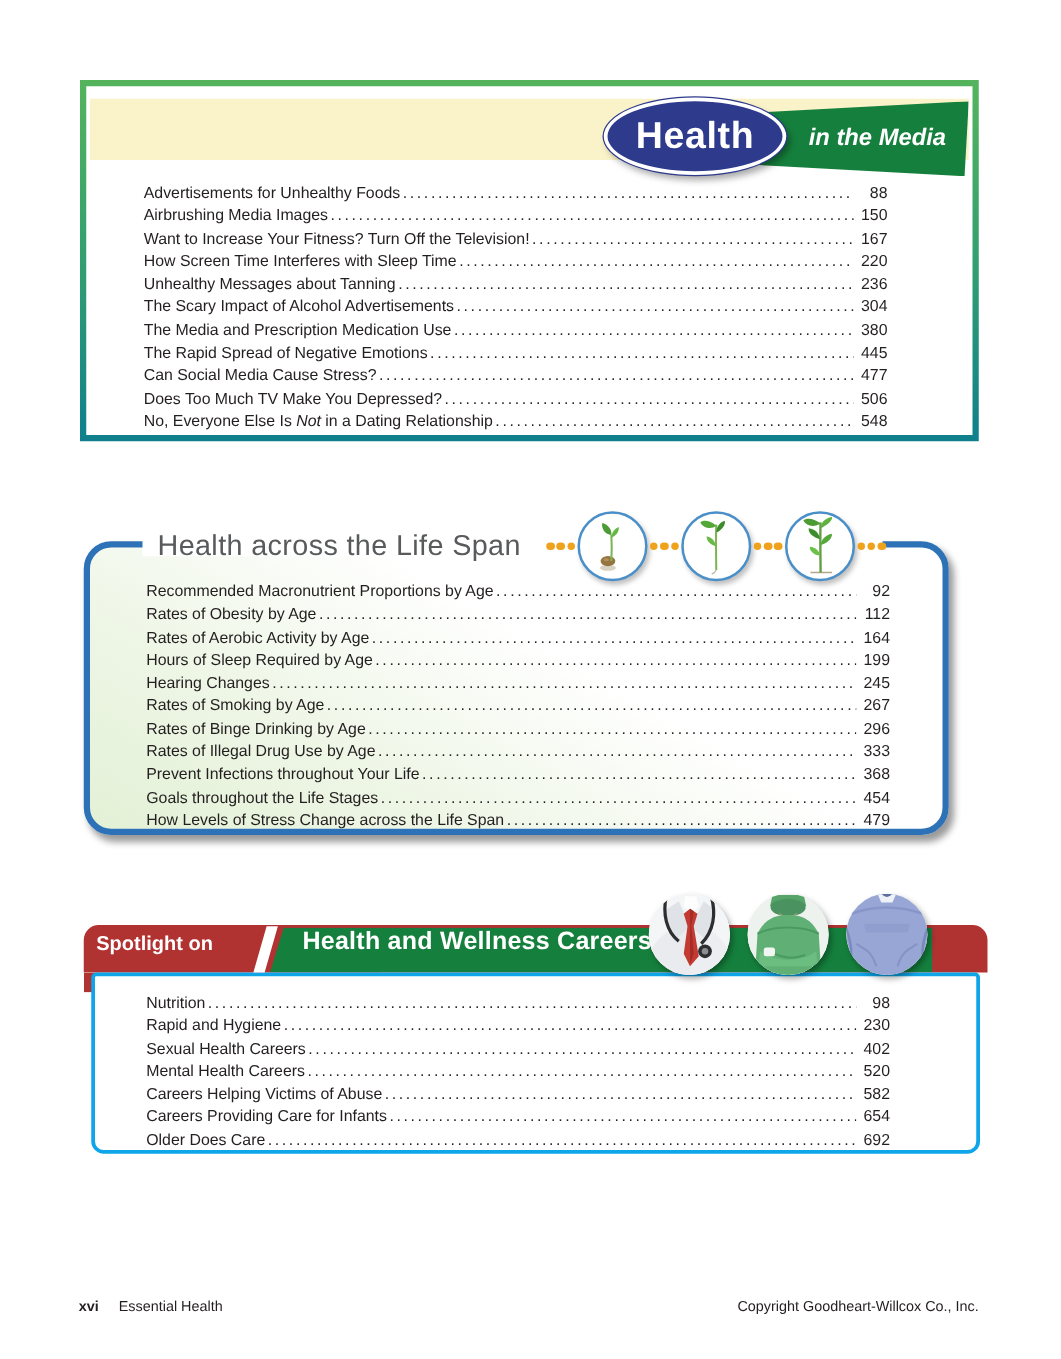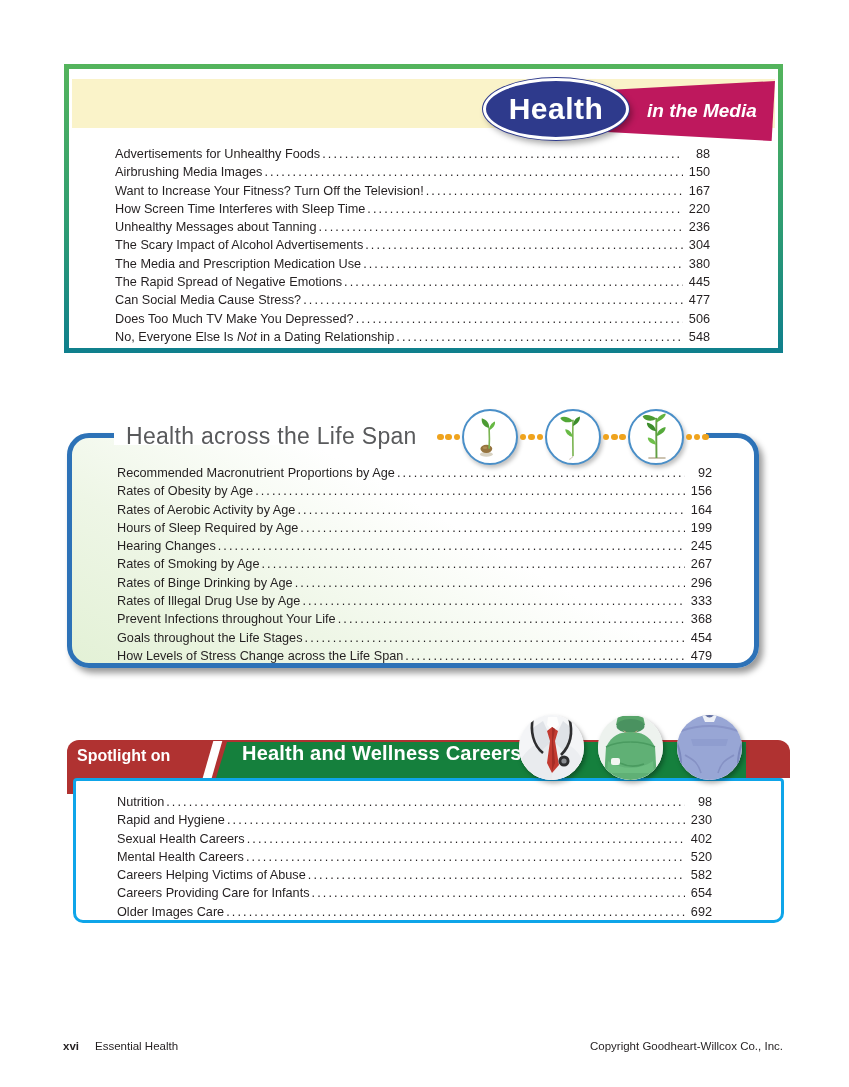--- a/index.html
+++ b/index.html
@@ -19,21 +19,21 @@
                  background:linear-gradient(180deg,#54b45c 0%, #2f9d72 55%, #0f7f8d 100%);
                  padding:5px; box-sizing:border-box; }
   .media-inner { position:relative; width:100%; height:100%; background:#fff; }
   .media-band  { position:absolute; left:3px; right:3px; top:10px; height:49px; background:#faf3c9; }
   .media-logo-oval { position:absolute; left:414px; top:9px; width:146px; height:62px;
                      background:#2e3a8c; border:3px solid #fff; border-radius:50%;
                      box-shadow:0 0 0 1px #2e3a8c, 3px 4px 6px rgba(0,0,0,.35);
                      display:flex; align-items:center; justify-content:center; box-sizing:border-box; z-index:3; }
   .media-logo-oval span { color:#fff; font-size:30px; font-weight:bold; letter-spacing:.5px; }
   .media-logo-flag { position:absolute; left:538px; top:12px; width:168px; height:60px;
-                     background:#be185d; clip-path:polygon(0 15%, 100% 0, 98% 100%, 0 85%);
+                     background:#15803d; clip-path:polygon(0 15%, 100% 0, 98% 100%, 0 85%);
                      z-index:2; display:flex; align-items:center; }
   .media-logo-flag span { margin-left:40px; color:#fff; font-size:19px; font-style:italic; font-weight:bold; white-space:nowrap; }
   .media-toc { left:46px; top:76px; width:595px; }
 
   
   .lifespan-panel { position:absolute; left:67px; top:433px; width:692px; height:235px;
                     border:5px solid #2d72b7; border-radius:22px;
                     background:linear-gradient(30deg,#e3f1d6 0%, #eef6e6 28%, #ffffff 58%);
                     box-shadow:4px 5px 6px rgba(0,0,0,.4); box-sizing:border-box; z-index:1; }
   .lifespan-gap { position:absolute; left:114px; top:428px; width:592px; height:17px; background:#fff; z-index:2; }
@@ -149,21 +149,21 @@
   <section class="lifespan-panel">
     <ol class="toc lifespan-toc">
         <li class="toc-row">
           <span class="t">Recommended Macronutrient Proportions by Age</span>
           <span class="dots"></span>
           <span class="pg">92</span>
         </li>
         <li class="toc-row">
           <span class="t">Rates of Obesity by Age</span>
           <span class="dots"></span>
-          <span class="pg">156</span>
+          <span class="pg">112</span>
         </li>
         <li class="toc-row">
           <span class="t">Rates of Aerobic Activity by Age</span>
           <span class="dots"></span>
           <span class="pg">164</span>
         </li>
         <li class="toc-row">
           <span class="t">Hours of Sleep Required by Age</span>
           <span class="dots"></span>
           <span class="pg">199</span>
@@ -330,21 +330,21 @@
           <span class="t">Careers Helping Victims of Abuse</span>
           <span class="dots"></span>
           <span class="pg">582</span>
         </li>
         <li class="toc-row">
           <span class="t">Careers Providing Care for Infants</span>
           <span class="dots"></span>
           <span class="pg">654</span>
         </li>
         <li class="toc-row">
-          <span class="t">Older Images Care</span>
+          <span class="t">Older Does Care</span>
           <span class="dots"></span>
           <span class="pg">692</span>
         </li>
       </ol>
   </section>
 
   <div class="footer-left">
     <span class="folio">xvi</span><span>Essential Health</span>
   </div>
   <div class="footer-right">Copyright Goodheart-Willcox Co., Inc.</div>

